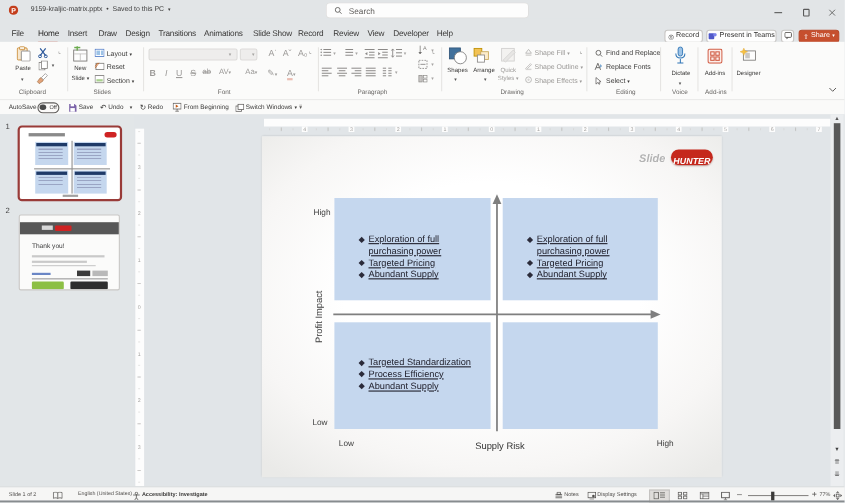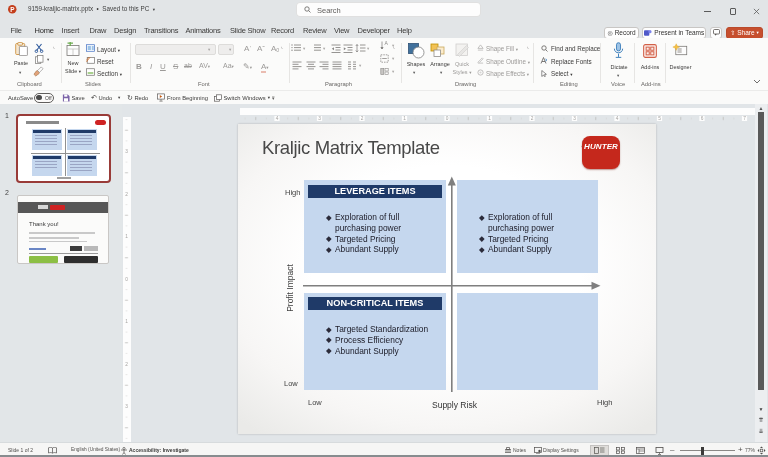--- a/index.html
+++ b/index.html
@@ -20,21 +20,21 @@
   #qat { position:absolute; left:0; top:91px; width:768px; height:13px; background:#fafaf9; font-size:5.8px; color:#3b3a39; }
   .qitem { position:absolute; top:1px; display:flex; align-items:center; height:11px; white-space:nowrap; }
   #content { position:absolute; left:0; top:104px; width:768px; height:338px; background:#e1e5e8; }
   #thumbpanel { position:absolute; left:0; top:0; width:122px; height:338px; background:#e2e6e8; }
   #vruler { position:absolute; left:123px; top:13px; width:8px; height:327px; background:#fdfdfd; }
   #hruler { position:absolute; left:240px; top:4px; width:515px; height:7px; background:#fdfdfd; }
   #slide { position:absolute; left:238px; top:20px; width:418px; height:310px; background:radial-gradient(ellipse 72% 70% at 50% 45%, #ffffff 45%, #f7f6f5 75%, #eaeae8 100%); box-shadow:0 0 2px rgba(0,0,0,0.22); }
   .qbox { position:absolute; background:#c5d7ee; }
   .qhead { position:absolute; background:#1f3a68; color:#fff; font-weight:bold; font-size:9.2px; text-align:center; line-height:13px; }
   .blist { position:absolute; font-size:8.4px; color:#20202c; line-height:10.8px; }
-  .blist div { position:relative; padding-left:13px; white-space:nowrap; }
+  .blist div { position:relative; padding-left:13px; white-space:nowrap;text-decoration:underline; }
   .blist div.b:before { content:""; position:absolute; left:5px; top:3.6px; width:3.6px; height:3.6px; background:#2b2b3a; transform:rotate(45deg); }
   .axlab { position:absolute; font-size:7.5px; color:#404040; }
   #statusbar { position:absolute; left:0; top:442px; width:768px; height:13px; background:#f6f6f5; border-top:1px solid #d7dbdd; font-size:5px; color:#504e4c; }
   #winedge { position:absolute; left:0; top:455px; width:768px; height:2px; background:#878c8f; }
   .sitem { position:absolute; top:1.5px; display:flex; align-items:center; height:10px; white-space:nowrap; }
 </style>
 </head>
 <body>
 <div id="app">
 
@@ -599,52 +599,49 @@
           <text x="3.5" y="163.7" font-size="4.8" fill="#a5a3a1" text-anchor="middle" font-family="Liberation Sans">0</text>
           <rect x="0.9" y="201.9" width="5.2" height="5.2" fill="#fdfdfd"></rect>
           <text x="3.5" y="206.2" font-size="4.8" fill="#a5a3a1" text-anchor="middle" font-family="Liberation Sans">1</text>
           <rect x="0.9" y="244.4" width="5.2" height="5.2" fill="#fdfdfd"></rect>
           <text x="3.5" y="248.7" font-size="4.8" fill="#a5a3a1" text-anchor="middle" font-family="Liberation Sans">2</text>
           <rect x="0.9" y="286.9" width="5.2" height="5.2" fill="#fdfdfd"></rect>
           <text x="3.5" y="291.2" font-size="4.8" fill="#a5a3a1" text-anchor="middle" font-family="Liberation Sans">3</text>
         </svg></div>
 
     <div id="slide">
-      <div class="abs" style="left:24px; top:13px; font-size:18.5px; color:#484848; letter-spacing:-0.35px;">Kraljic Matrix Template</div>
       <div class="abs" style="left:343px; top:14.5px; font-size:10px; font-style:italic; font-weight:bold; color:#b3b3b3; text-shadow:0.5px 0.5px 0 #fff;">Slide</div>
-      <div class="abs" style="left:344px; top:12px; width:38px; height:33px; background:#c5281c; border-radius:8px; box-shadow:0 1px 1.5px rgba(120,30,20,0.45);">
+      <div class="abs" style="left:372px; top:12px; width:38px; height:14px; background:#c5281c; border-radius:8px; box-shadow:0 1px 1.5px rgba(120,30,20,0.45);">
         <div class="abs" style="left:0; top:6px; width:38px; text-align:center; font-size:8px; font-weight:bold; font-style:italic; color:#fff; letter-spacing:0.1px;">HUNTER</div>
       </div>
 
       <svg class="abs" style="left:4px; top:3px;" width="414" height="311" viewBox="0 0 414 311">
         <line x1="209.8" y1="56" x2="209.8" y2="265" stroke="#7f7f7f" stroke-width="1.6"></line>
         <path d="M209.8 49.5 L205.8 58.5 L213.8 58.5 Z" fill="#7f7f7f"></path>
         <line x1="61" y1="158.8" x2="352" y2="158.8" stroke="#7f7f7f" stroke-width="1.6"></line>
         <path d="M358.5 158.8 L349.5 154.8 L349.5 162.8 Z" fill="#7f7f7f"></path>
       </svg>
 
       <div class="qbox" style="left:66px; top:56px; width:142px; height:93px;"></div>
-      <div class="qhead" style="left:70px; top:61px; width:134px; height:13px;">LEVERAGE ITEMS</div>
       <div class="blist" style="left:84px; top:88px;">
         <div class="b">Exploration of full</div>
         <div>purchasing power</div>
         <div class="b">Targeted Pricing</div>
         <div class="b">Abundant Supply</div>
       </div>
 
       <div class="qbox" style="left:219px; top:56px; width:141px; height:93px;"></div>
       <div class="blist" style="left:237px; top:88px;">
         <div class="b">Exploration of full</div>
         <div>purchasing power</div>
         <div class="b">Targeted Pricing</div>
         <div class="b">Abundant Supply</div>
       </div>
 
       <div class="qbox" style="left:66px; top:169px; width:142px; height:97px;"></div>
-      <div class="qhead" style="left:70px; top:173px; width:134px; height:13px;">NON-CRITICAL ITEMS</div>
       <div class="blist" style="left:84px; top:200px;">
         <div class="b">Targeted Standardization</div>
         <div class="b">Process Efficiency</div>
         <div class="b">Abundant Supply</div>
       </div>
 
       <div class="qbox" style="left:219px; top:169px; width:141px; height:97px;"></div>
 
       <div class="axlab" style="left:47px; top:64px;">High</div>
       <div class="axlab" style="left:46px; top:255px;">Low</div>

